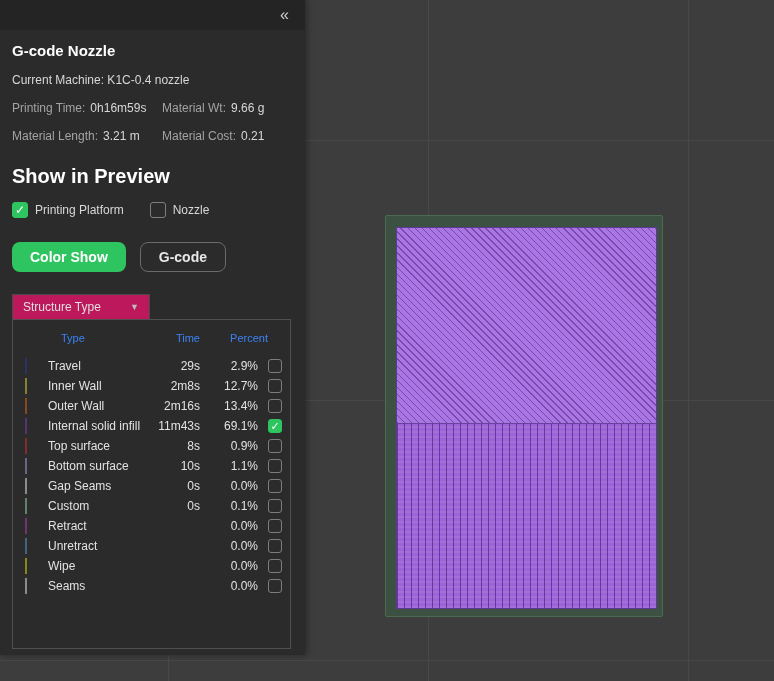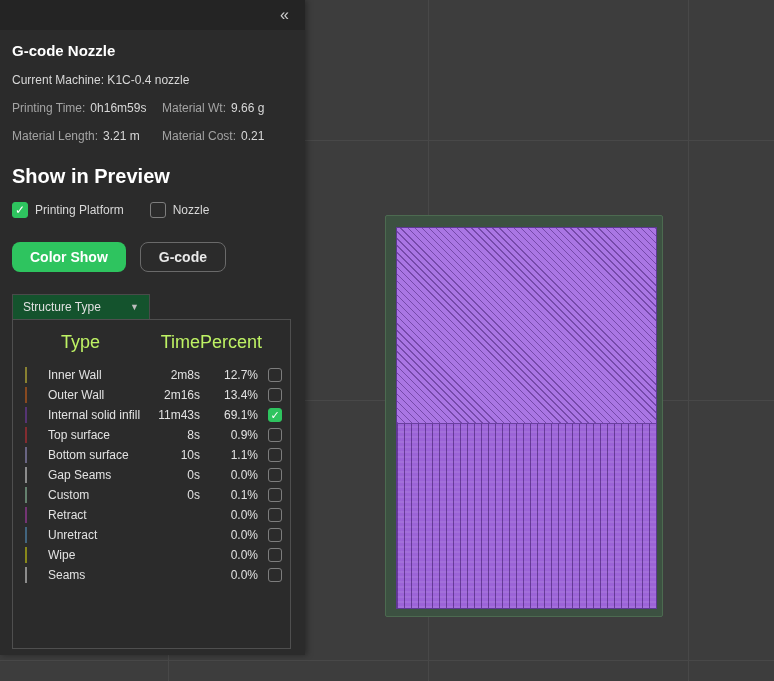--- a/index.html
+++ b/index.html
@@ -99,52 +99,52 @@
     height: 30px; padding: 0 18px;
     border-radius: 8px; font-size: 14px; font-weight: bold;
     display: inline-flex; align-items: center; justify-content: center;
     cursor: pointer; font-family: "Liberation Sans", sans-serif;
   }
   .btn-primary { background: #2ec45f; color: #ffffff; border: none; }
   .btn-secondary { background: transparent; color: #e8e8e8; border: 1px solid #6a6a6a; }
 
   .dropdown {
     width: 138px; height: 25px;
-    background: #14532d; border: 1px solid #4a4a4a; border-bottom: none;
+    background: #be185d; border: 1px solid #4a4a4a; border-bottom: none;
     display: flex; align-items: center; justify-content: space-between;
     padding: 0 10px; font-size: 12px; color: #e0e0e0; cursor: pointer;
   }
   .caret { font-size: 9px; color: #bdbdbd; }
 
   .table-box {
     border: 1px solid #4f4f4f;
     width: 279px;
     padding: 8px 8px 12px 12px;
     min-height: 330px;
   }
   .t-header {
     display: flex; align-items: center;
-    font-size: 18px; color: #bef264;
+    font-size: 11px; color: #3b82f6;
     margin: 4px 0 12px 0;
   }
   .t-row { display: flex; align-items: center; height: 20px; font-size: 12px; color: #e2e2e2; }
   .col-swatch { width: 15px; flex: 0 0 auto; }
   .swatch {
     width: 15px; height: 15px;
     border: 1px solid rgba(0,0,0,0.45);
   }
   .col-type { width: 100px; margin-left: 8px; white-space: nowrap; overflow: hidden; flex: 0 0 auto; }
   .col-time { width: 52px; text-align: right; flex: 0 0 auto; }
   .col-percent { width: 58px; text-align: right; flex: 0 0 auto; }
   .col-cb { margin-left: 10px; flex: 0 0 auto; display: flex; }
   .t-row .cb { width: 14px; height: 14px; border-radius: 3px; font-size: 11px; }
 
   .h-type { margin-left: 36px; width: 87px; }
   .h-time { width: 52px; text-align: right; }
-  .h-percent { width: 68px; text-align: left; }
+  .h-percent { width: 68px; text-align: right; }
 </style>
 </head>
 <body>
 
 <div class="viewport">
   <div class="platform"></div>
   <div class="print-object">
     <div class="obj-top"></div>
     <div class="obj-bottom"></div>
   </div>
@@ -206,20 +206,29 @@
       <span class="caret">▼</span>
     </div>
 
     <div class="table-box">
       <div class="t-header">
         <span class="h-type">Type</span>
         <span class="h-time">Time</span>
         <span class="h-percent">Percent</span>
       </div>
       <div>
+  <div class="t-row">
+    <span class="col-swatch"><span class="swatch" style="background: rgb(79, 92, 192);"></span></span>
+    <span class="col-type">Travel</span>
+    <span class="col-time">29s</span>
+    <span class="col-percent">2.9%</span>
+    <span class="col-cb">
+              <span class="cb"></span>
+            </span>
+  </div>
 
   <div class="t-row">
     <span class="col-swatch"><span class="swatch" style="background: rgb(248, 236, 90);"></span></span>
     <span class="col-type">Inner Wall</span>
     <span class="col-time">2m8s</span>
     <span class="col-percent">12.7%</span>
     <span class="col-cb">
               <span class="cb"></span>
             </span>
   </div>

